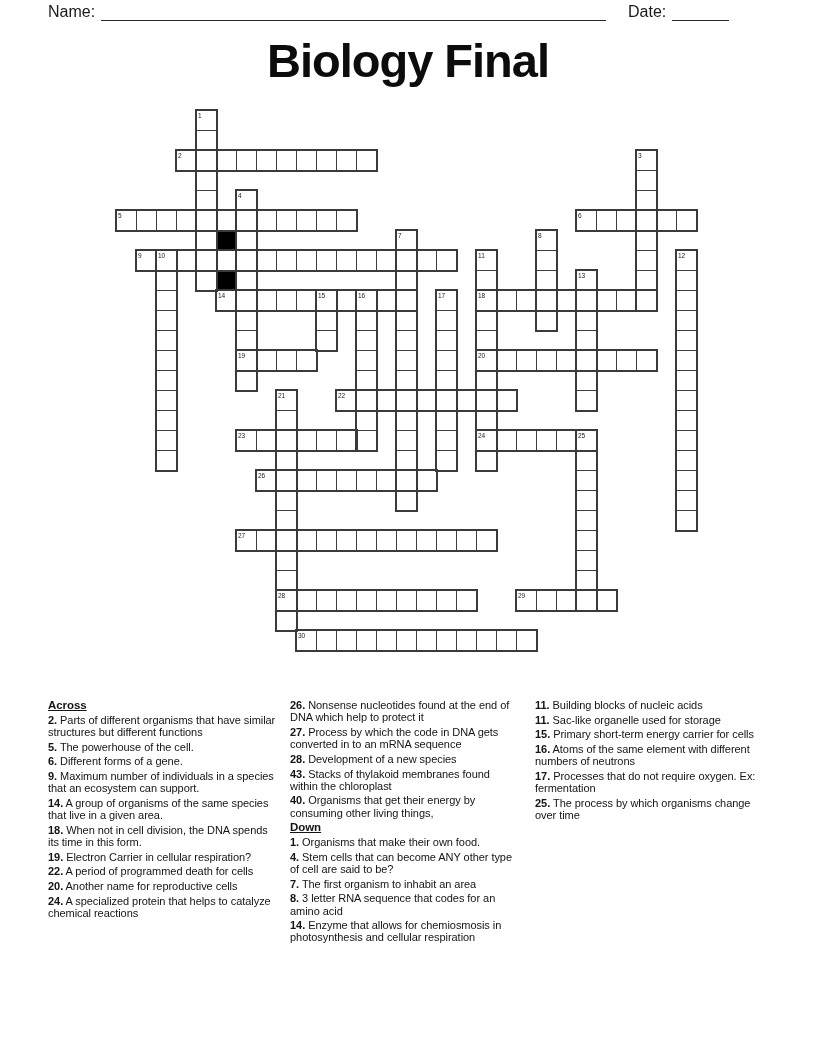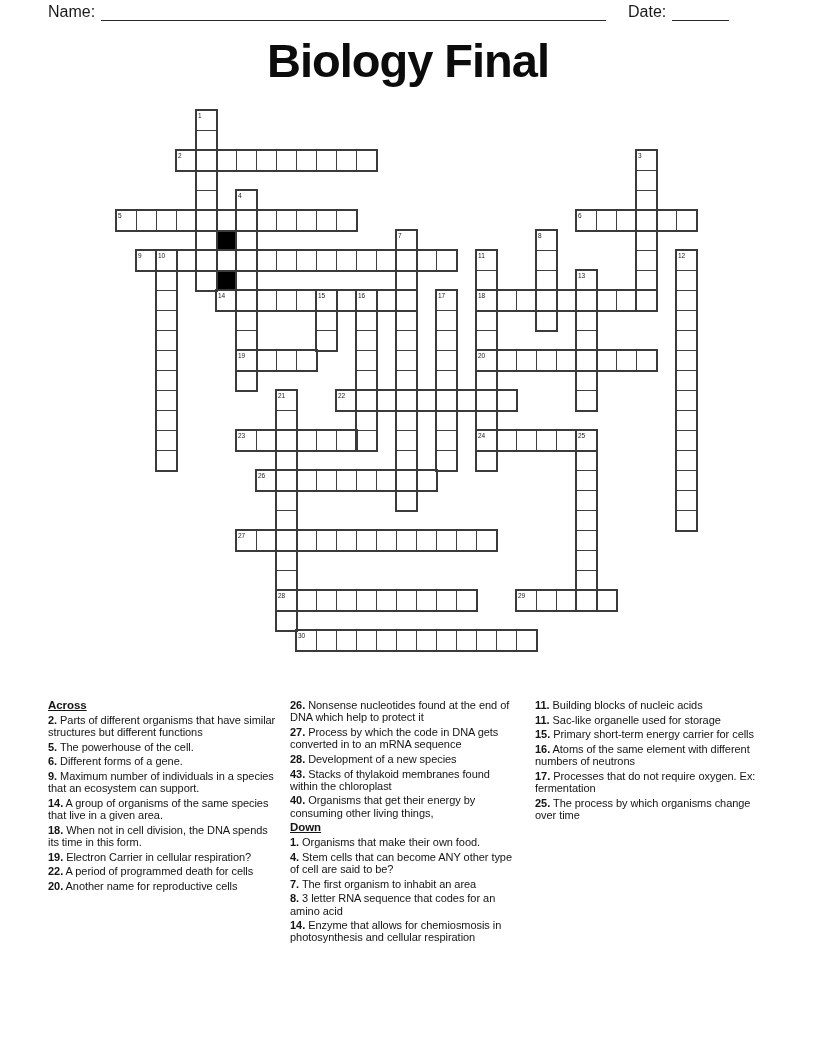--- a/index.html
+++ b/index.html
@@ -369,20 +369,21 @@
     <div class="clue-header">Across</div>
     <div class="clue"><b>2.</b> Parts of different organisms that have similar structures but different functions</div>
     <div class="clue"><b>5.</b> The powerhouse of the cell.</div>
     <div class="clue"><b>6.</b> Different forms of a gene.</div>
     <div class="clue"><b>9.</b> Maximum number of individuals in a species that an ecosystem can support.</div>
     <div class="clue"><b>14.</b> A group of organisms of the same species that live in a given area.</div>
     <div class="clue"><b>18.</b> When not in cell division, the DNA spends its time in this form.</div>
     <div class="clue"><b>19.</b> Electron Carrier in cellular respiration?</div>
     <div class="clue"><b>22.</b> A period of programmed death for cells</div>
     <div class="clue"><b>20.</b> Another name for reproductive cells</div>
+    <div class="clue"><b>24.</b> A specialized protein that helps to catalyze chemical reactions</div>
   </div>
 <div class="clue-col" id="clue-col-2">
     <div class="clue"><b>26.</b> Nonsense nucleotides found at the end of DNA which help to protect it</div>
     <div class="clue"><b>27.</b> Process by which the code in DNA gets converted in to an mRNA sequence</div>
     <div class="clue"><b>28.</b> Development of a new species</div>
     <div class="clue"><b>43.</b> Stacks of thylakoid membranes found within the chloroplast</div>
     <div class="clue"><b>40.</b> Organisms that get their energy by consuming other living things,</div>
     <div class="clue-header">Down</div>
     <div class="clue"><b>1.</b> Organisms that make their own food.</div>
     <div class="clue"><b>4.</b> Stem cells that can become ANY other type of cell are said to be?</div>

